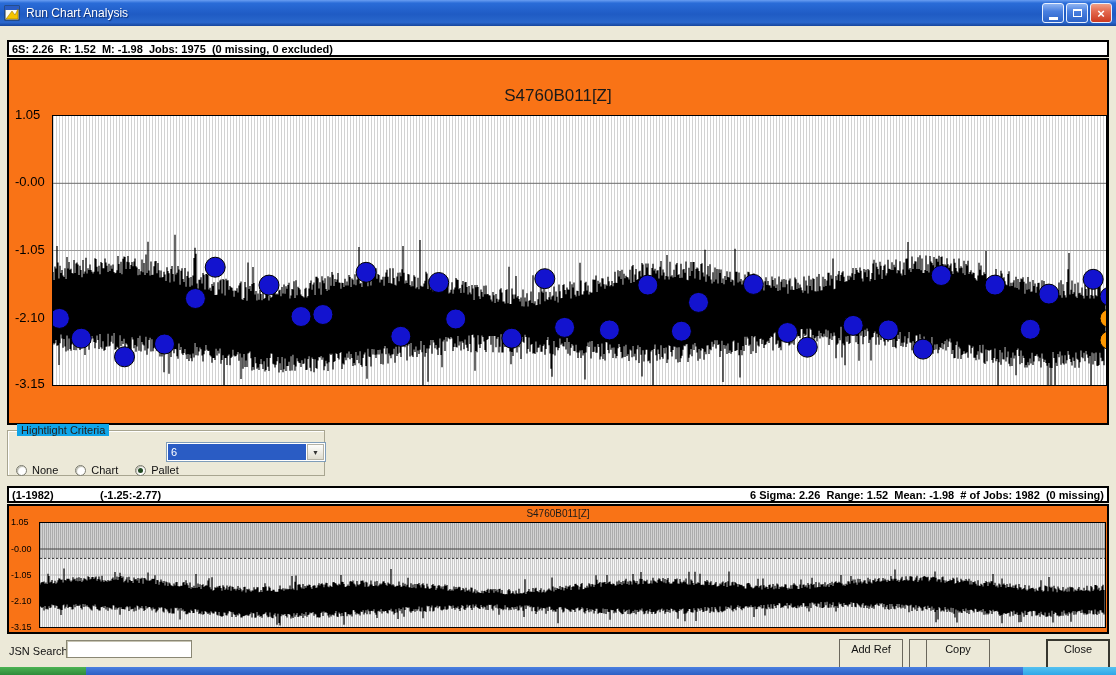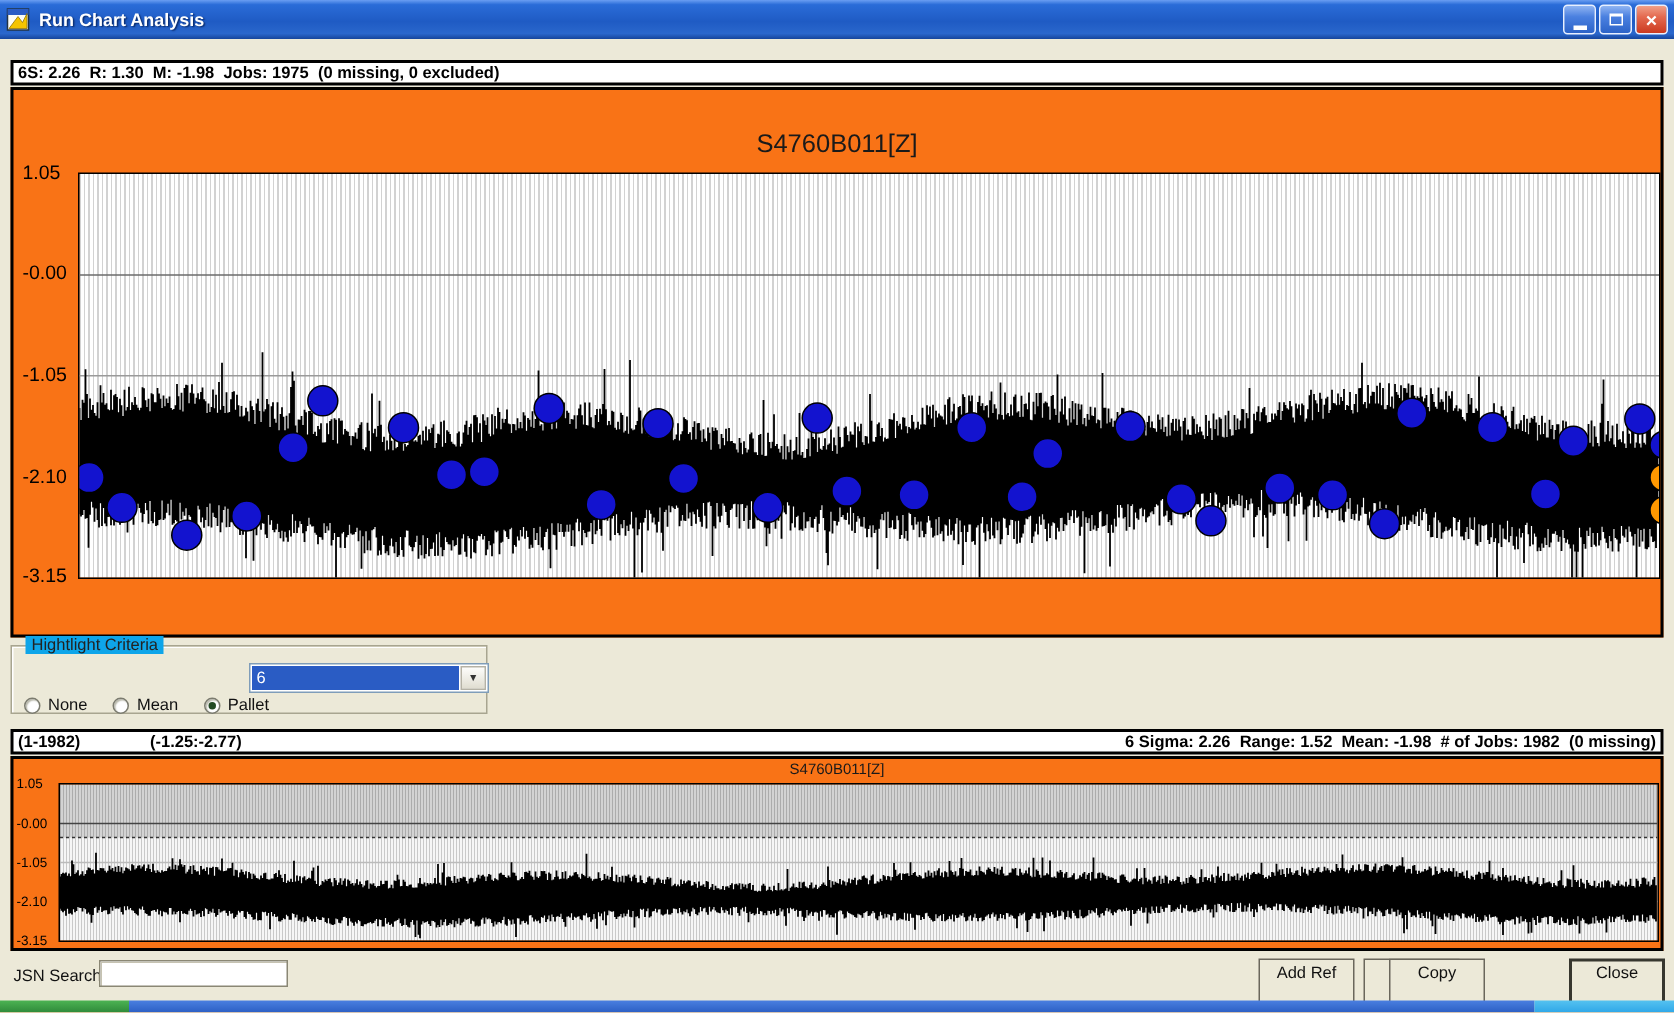--- a/index.html
+++ b/index.html
@@ -1,21 +1,21 @@
 <!DOCTYPE html>
 <html><head>
 <meta charset="utf-8">
 <style>
   html,body{margin:0;padding:0;background:#ECE9D8;}
   *{box-sizing:border-box;font-family:"Liberation Sans",sans-serif;}
   .stage{position:relative;width:1116px;height:675px;overflow:hidden;background:#ECE9D8;}
   .titlebar{position:absolute;left:0;top:0;width:1116px;height:26px;
     background:linear-gradient(180deg,#6a9ef2 0%,#2a6cd8 12%,#1f5bc4 55%,#2a67cc 86%,#16459c 100%);
     display:flex;align-items:center;padding-left:4px;}
-  .titlebar .title{color:#fff;font-weight:bold;font-size:12px;margin-left:5px;text-shadow:1px 1px 1px #0a2c6e;}
+  .titlebar .title{color:#fff;font-weight:normal;font-size:12px;margin-left:5px;text-shadow:1px 1px 1px #0a2c6e;}
   .appicon{width:17px;height:16px;display:inline-block;}
   .winbtns{position:absolute;right:4px;top:3px;display:flex;gap:2px;}
   .wbtn{width:22px;height:20px;border-radius:3px;border:1px solid #e8f0ff;color:#fff;
     display:flex;align-items:center;justify-content:center;font-size:13px;font-weight:bold;
     background:linear-gradient(180deg,#8fb4f2 0%,#4a80e0 40%,#2c63c8 100%);cursor:default;}
   .wbtn.close{background:linear-gradient(180deg,#f0a088 0%,#e46a50 40%,#cc3a20 100%);}
   .wbtn .minbar{display:block;width:9px;height:3px;background:#fff;margin-top:10px;}
   .wbtn .restoresq{display:block;width:9px;height:8px;border:1px solid #fff;border-top:2px solid #fff;}
 
   .hdrstrip{position:absolute;left:7px;width:1102px;height:17px;background:#fff;border:2px solid #000;
@@ -86,21 +86,21 @@
           <i class="minbar"></i>
         </span>
       <span class="wbtn">
           <i class="restoresq"></i>
         </span>
       <span class="wbtn close">×</span>
     </span>
   </div>
 
   <div class="hdrstrip hdr1">
-    <span>6S: 2.26  R: 1.30  M: -1.98  Jobs: 1975  (0 missing, 0 excluded)</span>
+    <span>6S: 2.26  R: 1.52  M: -1.98  Jobs: 1975  (0 missing, 0 excluded)</span>
   </div>
 
   <div class="panel main-panel">
     <div class="chart-title-main">S4760B011[Z]</div>
     <span class="ylab ylab-main" style="top:47px">1.05</span>
     <span class="ylab ylab-main" style="top:114px">-0.00</span>
     <span class="ylab ylab-main" style="top:182px">-1.05</span>
     <span class="ylab ylab-main" style="top:250px">-2.10</span>
     <span class="ylab ylab-main" style="top:316px">-3.15</span>
     <div class="plot plot-main">
@@ -149,21 +149,21 @@
 
   <div class="groupbox">
     <span class="grouplabel">Hightlight Criteria</span>
     <div class="radiorow">
       <span class="radio-item">
         <span class="radio-circle"></span>
         <span class="radio-label">None</span>
       </span>
       <span class="radio-item">
         <span class="radio-circle"></span>
-        <span class="radio-label">Mean</span>
+        <span class="radio-label">Chart</span>
       </span>
       <span class="radio-item">
         <span class="radio-circle sel"></span>
         <span class="radio-label">Pallet</span>
       </span>
     </div>
     <div class="combo">
       <span class="combo-sel">6</span>
       <span class="combo-btn">▼</span>
     </div>

